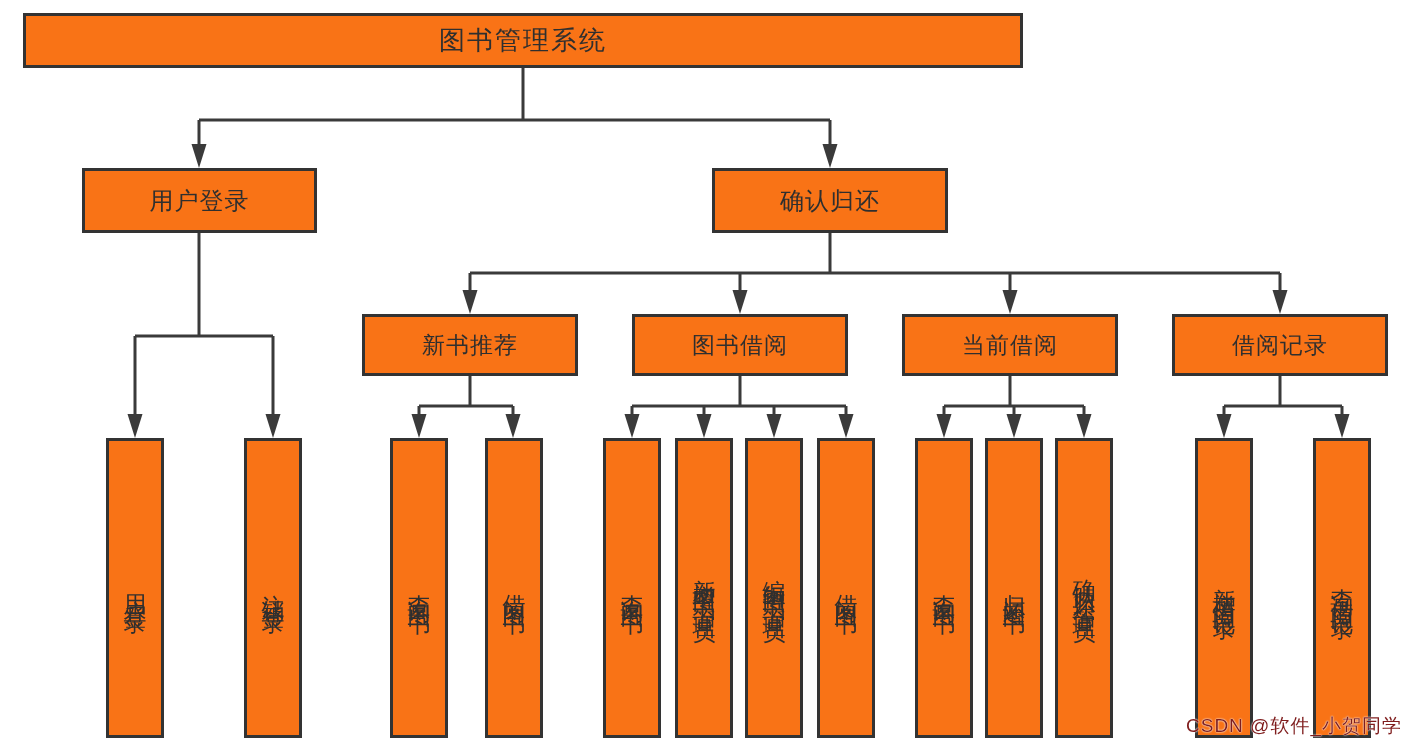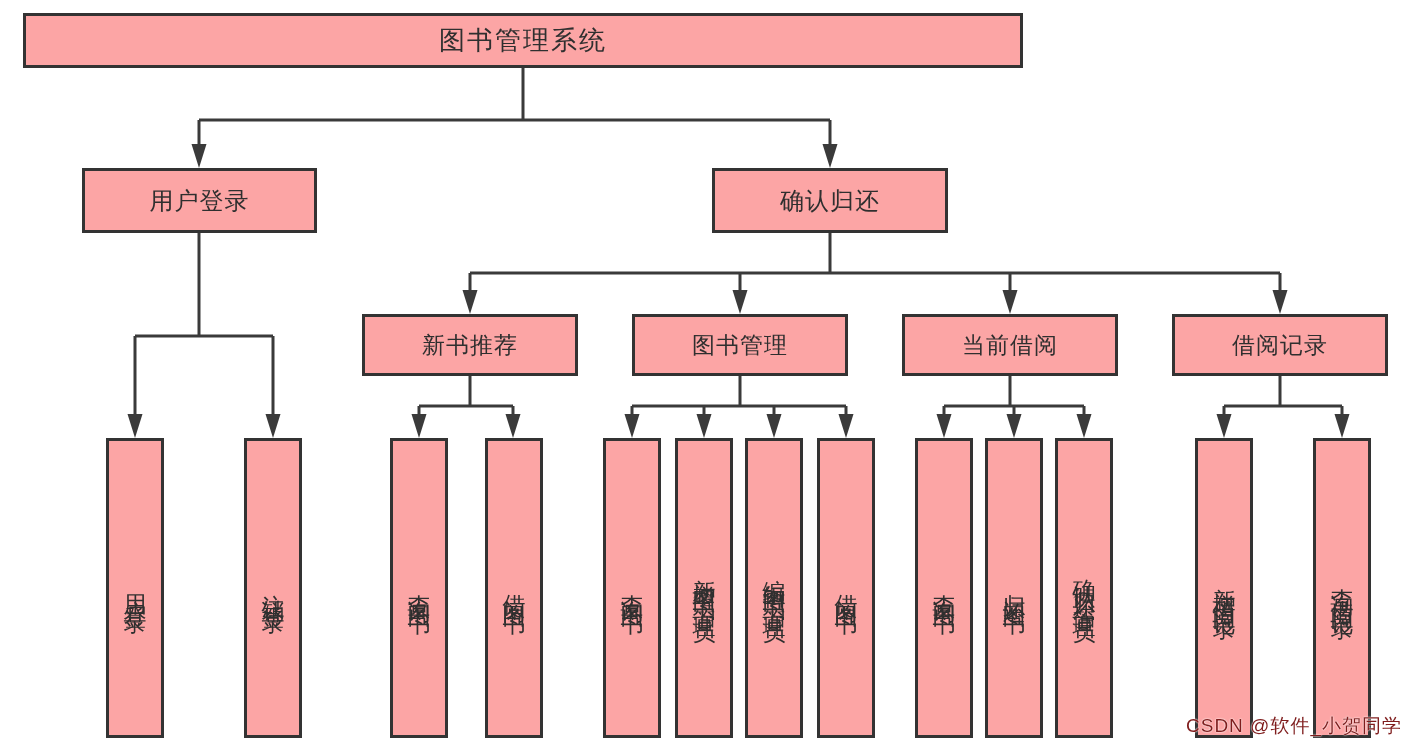--- a/index.html
+++ b/index.html
@@ -2,21 +2,21 @@
 <html><head>
 <meta charset="utf-8">
 <style>
   html,body{margin:0;padding:0;background:#ffffff;}
   .stage{
     position:relative;width:1405px;height:747px;background:#ffffff;
     font-family:"Liberation Sans","DejaVu Sans",sans-serif;overflow:hidden;
   }
   .wires{position:absolute;left:0;top:0;z-index:1;}
   .box{
-    position:absolute;box-sizing:border-box;background:#fca5a5;
+    position:absolute;box-sizing:border-box;background:#f97316;
     border:3px solid #333333;color:#2f2f2f;z-index:2;
     display:flex;align-items:center;justify-content:center;text-align:center;
   }
   .root-box{font-size:26px;letter-spacing:2px;}
   .l2-box{font-size:24px;letter-spacing:1px;}
   .l3-box{font-size:23px;letter-spacing:1px;justify-content:center;}
   .leaf-box{font-size:23px;}
   .vtext{
     writing-mode:vertical-lr;text-orientation:mixed;
     letter-spacing:6px;line-height:1;white-space:nowrap;
@@ -73,21 +73,21 @@
     <span>用户登录</span>
   </div>
   <div class="box l2-box" style="left:712px;top:168px;width:236px;height:65px;">
     <span>确认归还</span>
   </div>
 
   <div class="box l3-box" style="left:362px;top:314px;width:216px;height:62px;">
     <span>新书推荐</span>
   </div>
   <div class="box l3-box" style="left:632px;top:314px;width:216px;height:62px;">
-    <span>图书管理</span>
+    <span>图书借阅</span>
   </div>
   <div class="box l3-box" style="left:902px;top:314px;width:216px;height:62px;">
     <span>当前借阅</span>
   </div>
   <div class="box l3-box" style="left:1172px;top:314px;width:216px;height:62px;">
     <span>借阅记录</span>
   </div>
 
   <div class="box leaf-box" style="left:106px;top:438px;width:58px;height:300px;">
     <span class="vtext">用户登录</span>

